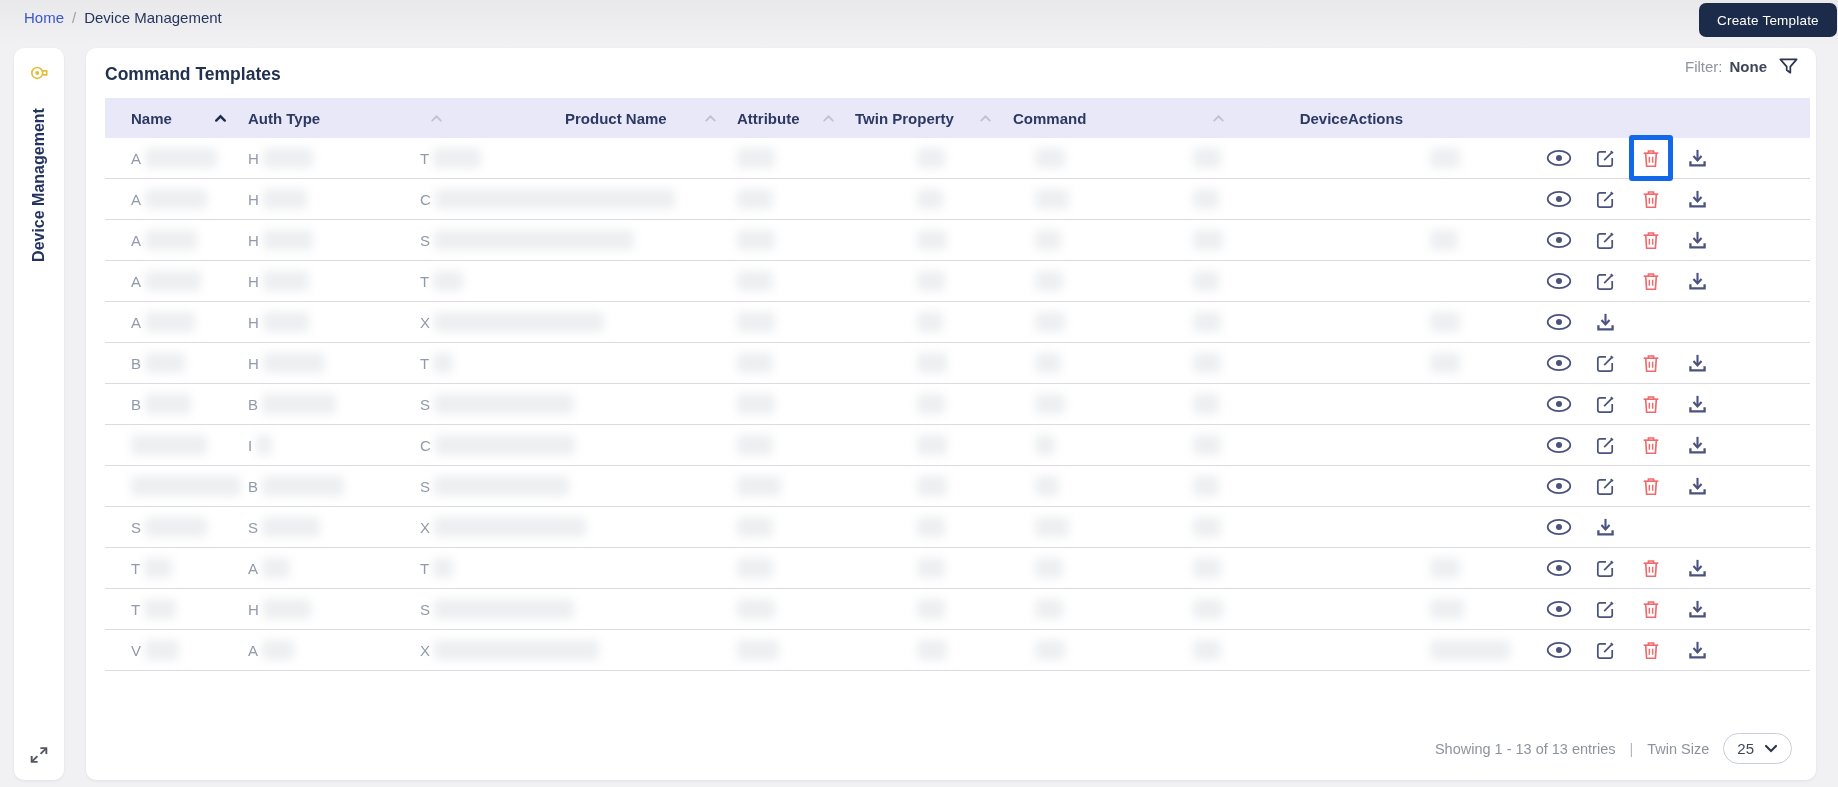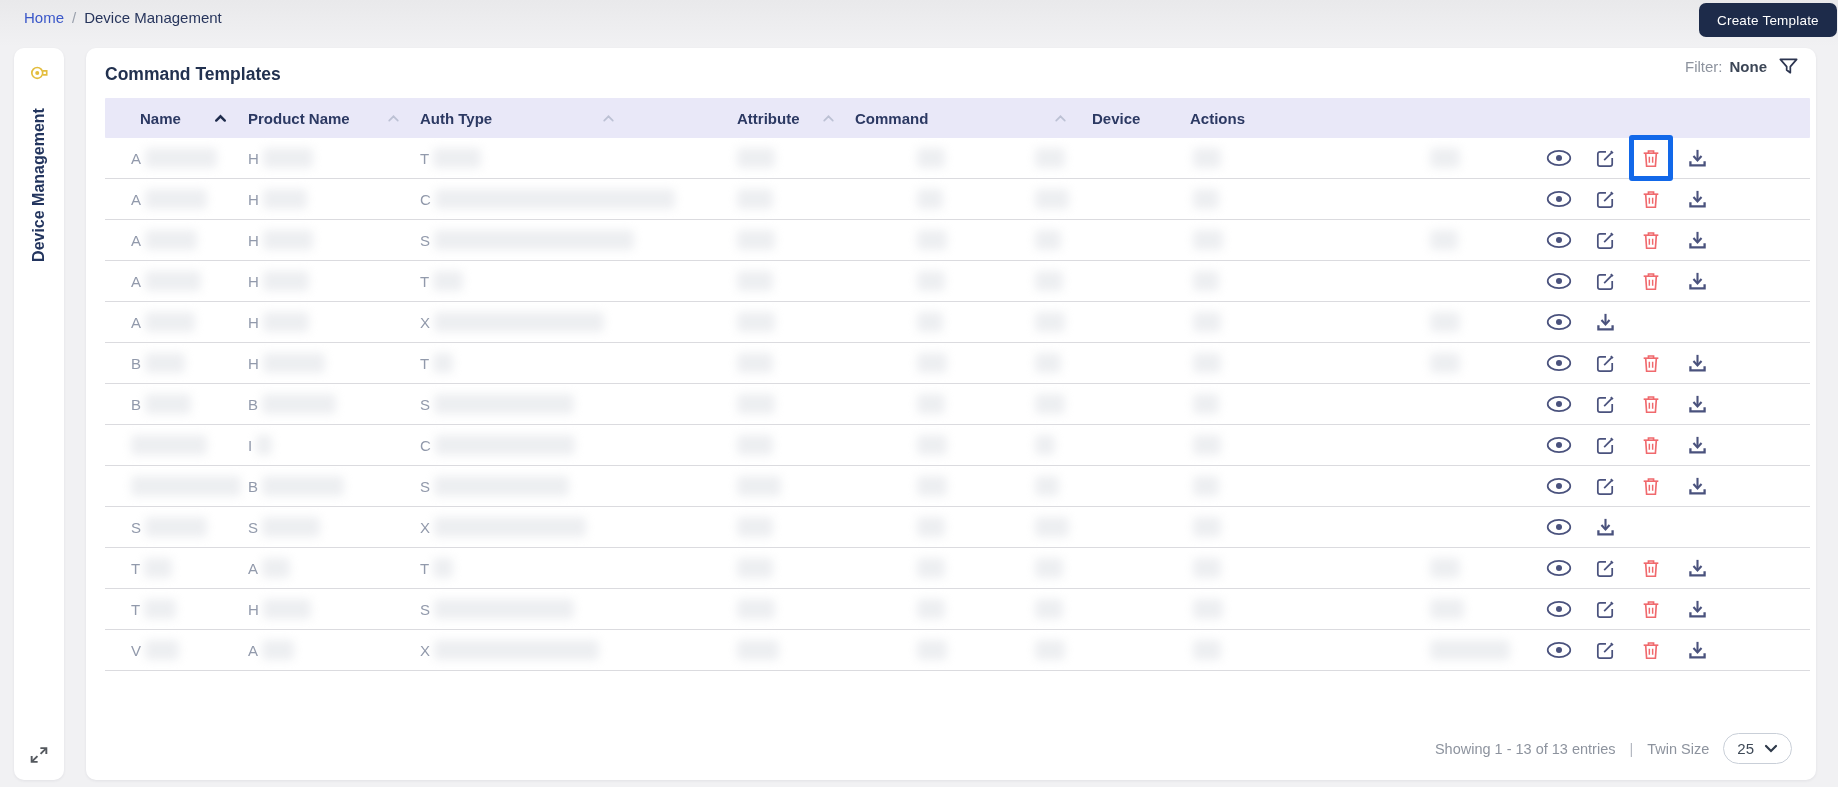--- a/index.html
+++ b/index.html
@@ -113,56 +113,63 @@
           <svg width="23" height="23" viewBox="0 0 24 24">
             <path d="M3.5 4.5h17l-6.6 7.6v6.4l-3.8-2.9v-3.5z" fill="none" stroke="#2c3550" stroke-width="1.8" stroke-linejoin="round"></path>
           </svg>
         </span>
       </div>
     </div>
   </div>
 
   <div class="table">
     <div class="thead" id="thead">
-        <div class="th" style="width: 143px; padding-left: 35px; padding-right: 21px;">
+        <div class="th" style="width: 143px; padding-left: 26px; padding-right: 21px;">
           <span class="th-label">Name</span>
           <span class="caret">
   <svg width="13" height="9" viewBox="0 0 13 9">
     <path d="M2.2 6.6L6.5 2.3l4.3 4.3" fill="none" stroke="#1f2c4d" stroke-width="2.4" stroke-linecap="round"></path>
+            </svg></span>
+        </div>
+        <div class="th" style="width: 317px; padding-left: 0px; padding-right: 122px;">
+          <span class="th-label">Auth Type</span>
+          <span class="caret">
+  <svg width="13" height="9" viewBox="0 0 13 9">
+    <path d="M2.2 6.6L6.5 2.3l4.3 4.3" fill="none" stroke="#bcc1d4" stroke-width="1.7" stroke-linecap="round"></path>
             </svg></span>
         </div>
         <div class="th" style="width: 172px; padding-left: 0px; padding-right: 20px;">
           <span class="th-label">Product Name</span>
           <span class="caret">
   <svg width="13" height="9" viewBox="0 0 13 9">
     <path d="M2.2 6.6L6.5 2.3l4.3 4.3" fill="none" stroke="#bcc1d4" stroke-width="1.7" stroke-linecap="round"></path>
             </svg></span>
         </div>
-        <div class="th" style="width: 317px; padding-left: 0px; padding-right: 122px;">
-          <span class="th-label">Auth Type</span>
-          <span class="caret">
-  <svg width="13" height="9" viewBox="0 0 13 9">
-    <path d="M2.2 6.6L6.5 2.3l4.3 4.3" fill="none" stroke="#bcc1d4" stroke-width="1.7" stroke-linecap="round"></path>
-            </svg></span>
-        </div>
         <div class="th" style="width: 118px; padding-left: 0px; padding-right: 20px;">
           <span class="th-label">Attribute</span>
           <span class="caret">
   <svg width="13" height="9" viewBox="0 0 13 9">
     <path d="M2.2 6.6L6.5 2.3l4.3 4.3" fill="none" stroke="#bcc1d4" stroke-width="1.7" stroke-linecap="round"></path>
             </svg></span>
         </div>
+        <div class="th" style="width: 158px; padding-left: 0px; padding-right: 21px;">
+          <span class="th-label">Twin Property</span>
+          <span class="caret">
+  <svg width="13" height="9" viewBox="0 0 13 9">
+    <path d="M2.2 6.6L6.5 2.3l4.3 4.3" fill="none" stroke="#bcc1d4" stroke-width="1.7" stroke-linecap="round"></path>
+            </svg></span>
+        </div>
         <div class="th" style="width: 237px; padding-left: 0px; padding-right: 25px;">
           <span class="th-label">Command</span>
           <span class="caret">
   <svg width="13" height="9" viewBox="0 0 13 9">
     <path d="M2.2 6.6L6.5 2.3l4.3 4.3" fill="none" stroke="#bcc1d4" stroke-width="1.7" stroke-linecap="round"></path>
             </svg></span>
         </div>
-        <div class="th" style="width: 98px; padding-left: 0px;">
+        <div class="th" style="width: 98px; padding-left: 0px; justify-content: flex-end;">
           <span class="th-label">Device</span>
         </div>
         <div class="th" style="width: 282px; padding-left: 0px;">
           <span class="th-label">Actions</span>
         </div>
       </div>
     <div class="tbody" id="tbody">
         <div class="tr">
           <div class="td" style="width:143px;padding-left:26px">
             <span class="cell-init">A</span>

